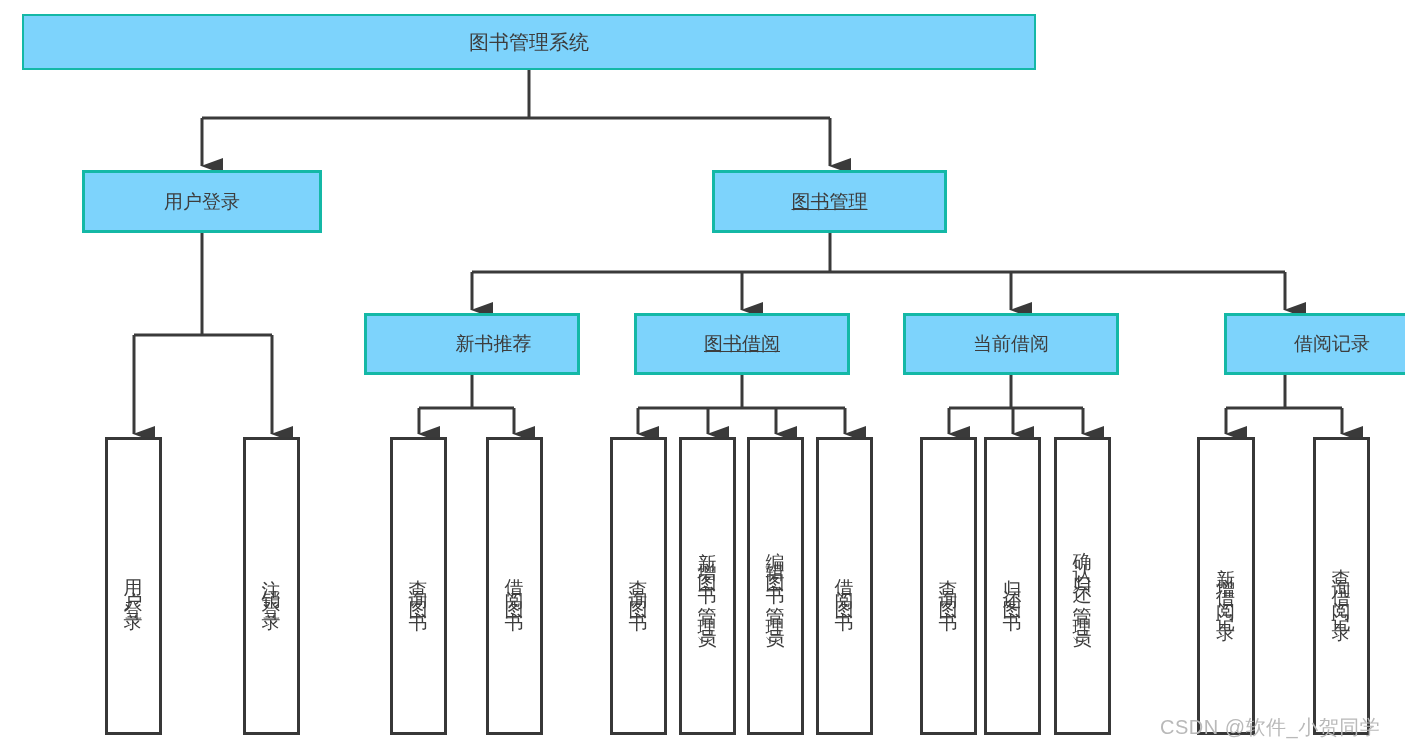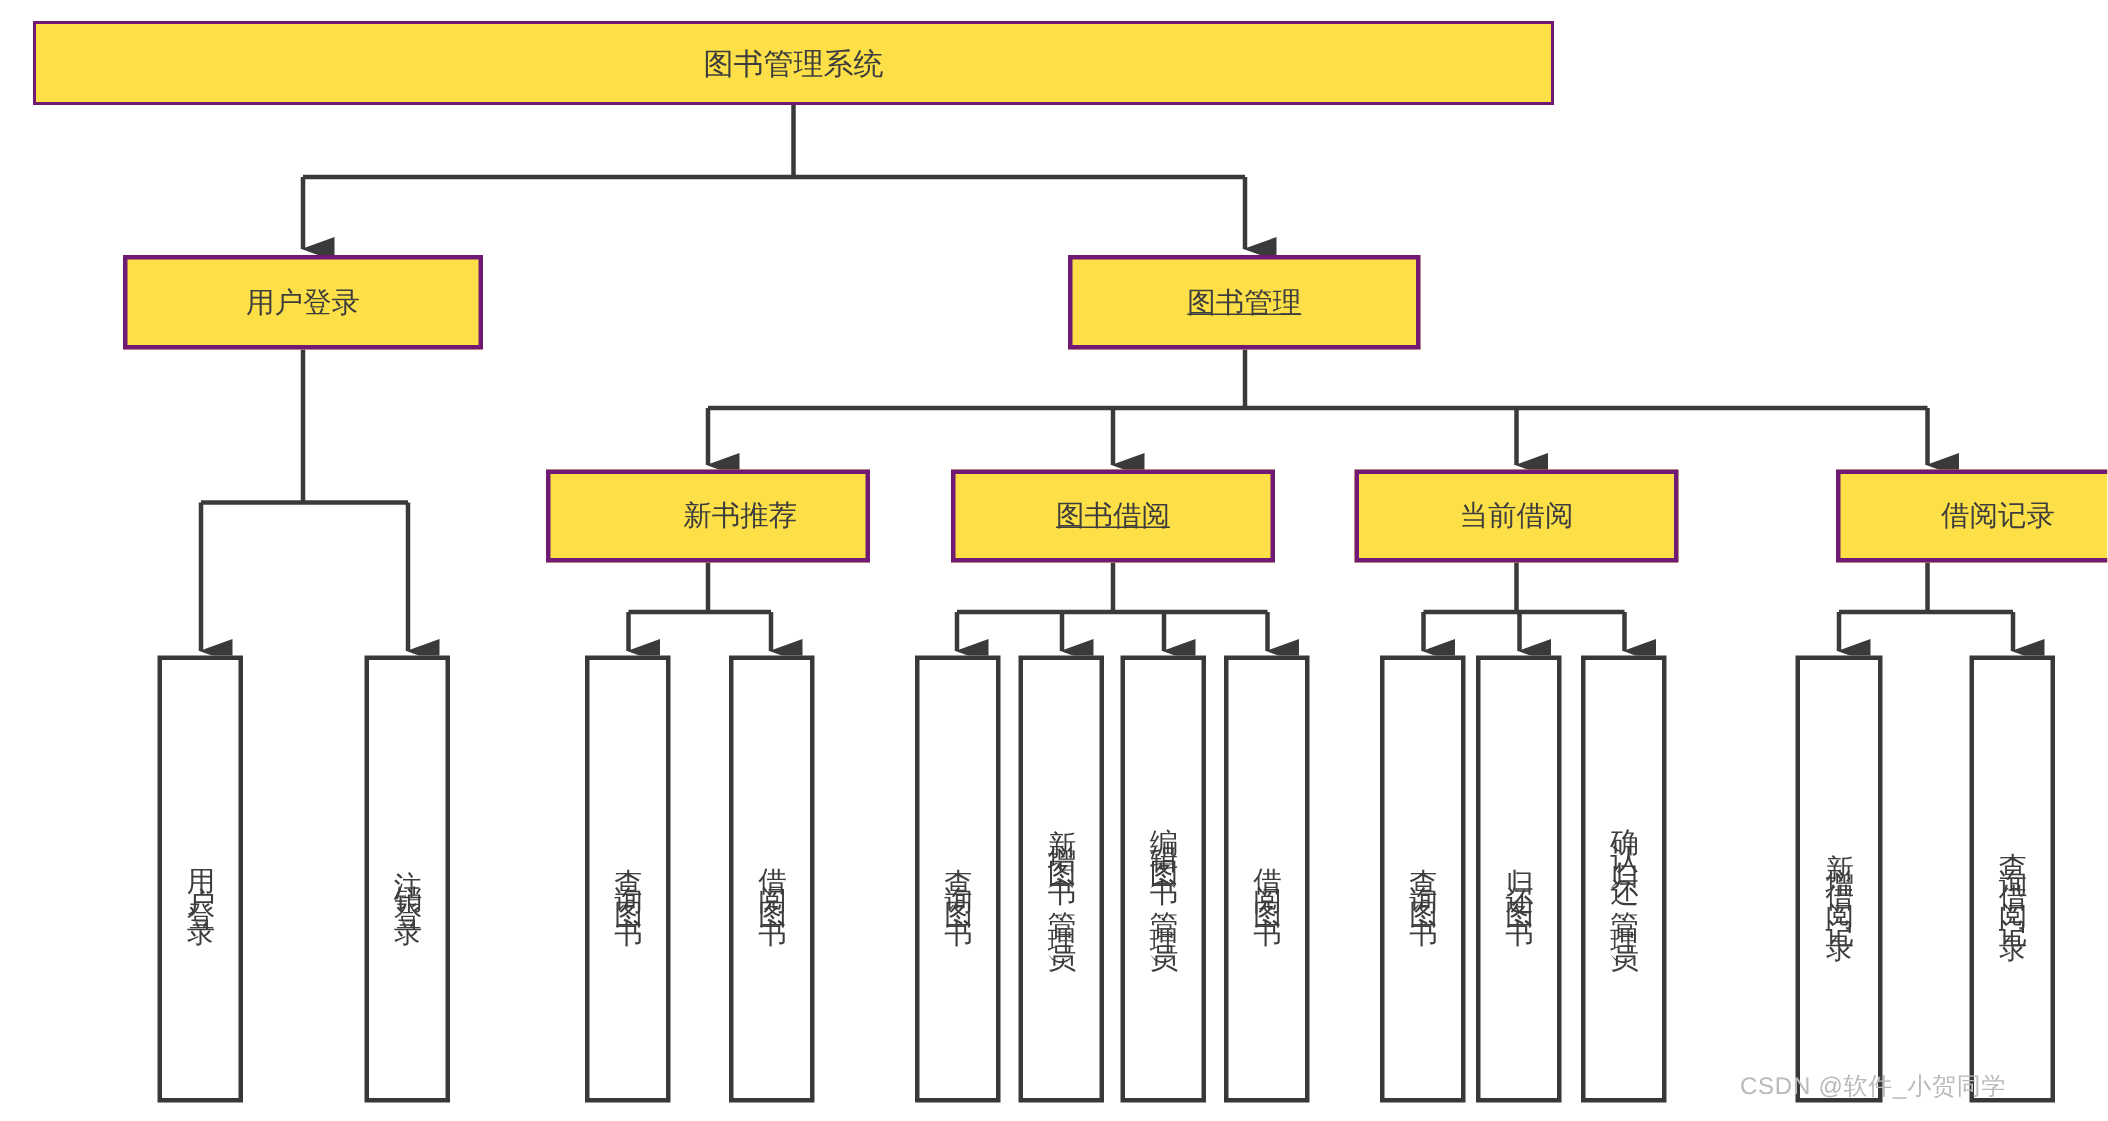--- a/index.html
+++ b/index.html
@@ -6,42 +6,42 @@
   #canvas{
     position:relative;
     width:1405px;height:747px;
     background:#ffffff;
     font-family:"Liberation Sans","DejaVu Sans",sans-serif;
     overflow:hidden;
   }
   #connectors{position:absolute;left:0;top:0;width:1405px;height:747px;z-index:1;}
   .hnode{
     position:absolute;z-index:2;box-sizing:border-box;
-    background:#fde047;border:3px solid #701a75;
+    background:#7dd3fc;border:3px solid #14b8a6;
     display:flex;align-items:center;justify-content:center;
     color:#3d3d3d;font-size:19px;white-space:nowrap;
   }
   .hnode.root{border-width:2px;font-size:20px;}
   .vnode{
     position:absolute;z-index:2;box-sizing:border-box;
     background:#ffffff;border:3px solid #383838;
     display:flex;align-items:center;justify-content:center;
     color:#3d3d3d;font-size:19px;
   }
   .vnode span{
     writing-mode:vertical-rl;
     text-orientation:mixed;
     letter-spacing:11px;
     line-height:1;
     white-space:nowrap;
   }
   #watermark{
     position:absolute;z-index:3;
     left:1160px;top:714px;
-    color:#b9b9b9;font-size:16px;white-space:nowrap;
+    color:#b9b9b9;font-size:20px;white-space:nowrap;
     letter-spacing:0.5px;
   }
 </style>
 </head>
 <body>
 
 <div id="canvas">
 
   <svg id="connectors" viewBox="0 0 1405 747" xmlns="http://www.w3.org/2000/svg">
     <defs>

